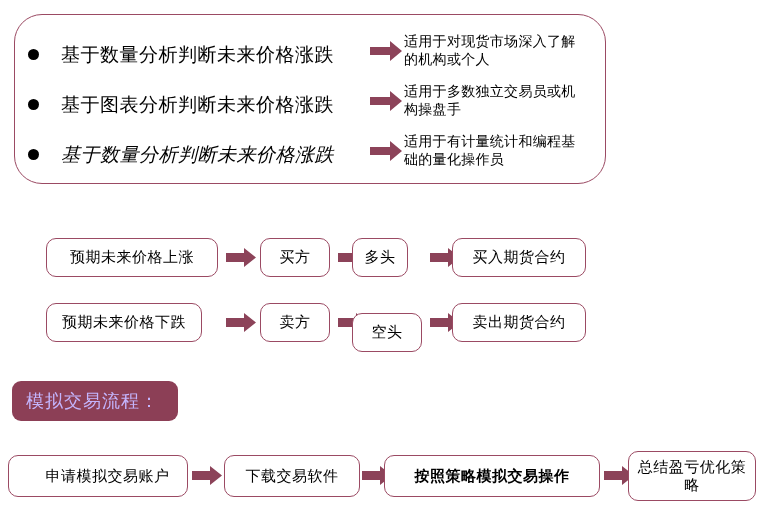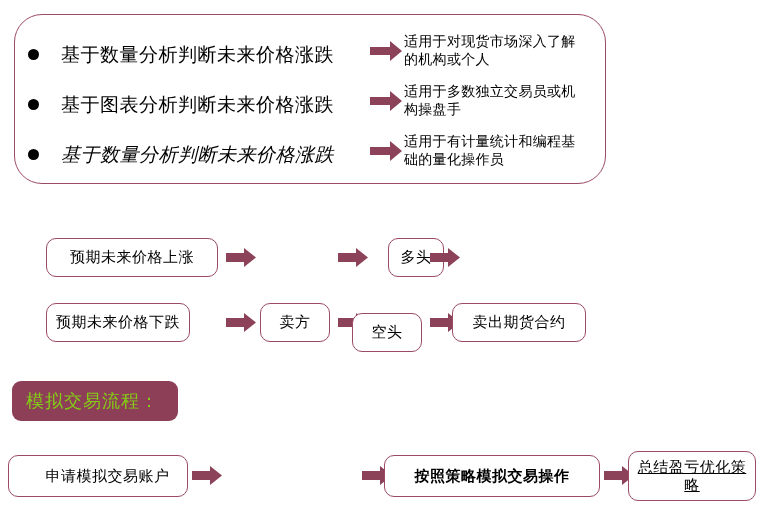--- a/index.html
+++ b/index.html
@@ -75,32 +75,32 @@
     border-radius: 10px;
     box-sizing: border-box;
     background: #ffffff;
     display: flex;
     align-items: center;
     justify-content: center;
     font-size: 15px;
     letter-spacing: 0.5px;
     white-space: nowrap;
   }
-  .flowbox.wrap { white-space: normal; text-align: center; line-height: 1.22; text-decoration: underline; }
+  .flowbox.wrap { white-space: normal; text-align: center; line-height: 1.22; }
 
   
   .banner {
     position: absolute;
     left: 12px;
     top: 381px;
     width: 166px;
     height: 40px;
     background: #8c3f56;
     border-radius: 9px;
-    color: #84cc16;
+    color: #c4b5fd;
     display: flex;
     align-items: center;
     padding-left: 14px;
     box-sizing: border-box;
     font-size: 18px;
     letter-spacing: 1px;
   }
 </style>
 </head>
 <body>
@@ -141,33 +141,35 @@
     </svg>
   </span>
   <div class="side-note" style="left:404px; top:133px;">适用于有计量统计和编程基础的量化操作员</div>
 
   <div class="flowbox" style="left:46px; top:238px; width:172px; height:39px;">预期未来价格上涨</div>
   <span class="blockarrow" style="left:226px; top:248px;">
     <svg width="30" height="19" viewBox="0 0 30 19">
       <path d="M0 5 H18 V0 L30 9.5 L18 19 V14 H0 Z" fill="#8c4359"></path>
     </svg>
   </span>
+  <div class="flowbox" style="left:260px; top:238px; width:70px; height:39px;">买方</div>
   <span class="blockarrow" style="left:338px; top:248px;">
     <svg width="30" height="19" viewBox="0 0 30 19">
       <path d="M0 5 H18 V0 L30 9.5 L18 19 V14 H0 Z" fill="#8c4359"></path>
     </svg>
   </span>
-  <div class="flowbox" style="left:352px; top:238px; width:56px; height:39px;margin-left:36px;">多头</div>
+  <div class="flowbox" style="left:352px; top:238px; width:56px; height:39px;">多头</div>
   <span class="blockarrow" style="left:430px; top:248px;">
     <svg width="30" height="19" viewBox="0 0 30 19">
       <path d="M0 5 H18 V0 L30 9.5 L18 19 V14 H0 Z" fill="#8c4359"></path>
     </svg>
   </span>
-
-  <div class="flowbox" style="left:46px; top:303px; width:144px; height:39px;">预期未来价格下跌</div>
+  <div class="flowbox" style="left:452px; top:238px; width:134px; height:39px;">买入期货合约</div>
+
+  <div class="flowbox" style="left:46px; top:303px; width:156px; height:39px;">预期未来价格下跌</div>
   <span class="blockarrow" style="left:226px; top:313px;">
     <svg width="30" height="19" viewBox="0 0 30 19">
       <path d="M0 5 H18 V0 L30 9.5 L18 19 V14 H0 Z" fill="#8c4359"></path>
     </svg>
   </span>
   <div class="flowbox" style="left:260px; top:303px; width:70px; height:39px;">卖方</div>
   <span class="blockarrow" style="left:338px; top:313px;">
     <svg width="30" height="19" viewBox="0 0 30 19">
       <path d="M0 5 H18 V0 L30 9.5 L18 19 V14 H0 Z" fill="#8c4359"></path>
     </svg>
@@ -181,20 +183,21 @@
   <div class="flowbox" style="left:452px; top:303px; width:134px; height:39px;">卖出期货合约</div>
 
   <div class="banner">模拟交易流程：</div>
 
   <div class="flowbox" style="left:8px; top:455px; width:180px; height:42px;padding-left:19px;">申请模拟交易账户</div>
   <span class="blockarrow" style="left:192px; top:466px;">
     <svg width="30" height="19" viewBox="0 0 30 19">
       <path d="M0 5 H18 V0 L30 9.5 L18 19 V14 H0 Z" fill="#8c4359"></path>
     </svg>
   </span>
+  <div class="flowbox" style="left:224px; top:455px; width:136px; height:42px;">下载交易软件</div>
   <span class="blockarrow" style="left:362px; top:466px;">
     <svg width="30" height="19" viewBox="0 0 30 19">
       <path d="M0 5 H18 V0 L30 9.5 L18 19 V14 H0 Z" fill="#8c4359"></path>
     </svg>
   </span>
   <div class="flowbox" style="left:384px; top:455px; width:216px; height:42px;font-weight:bold;">按照策略模拟交易操作</div>
   <span class="blockarrow" style="left:604px; top:466px;">
     <svg width="30" height="19" viewBox="0 0 30 19">
       <path d="M0 5 H18 V0 L30 9.5 L18 19 V14 H0 Z" fill="#8c4359"></path>
     </svg>

